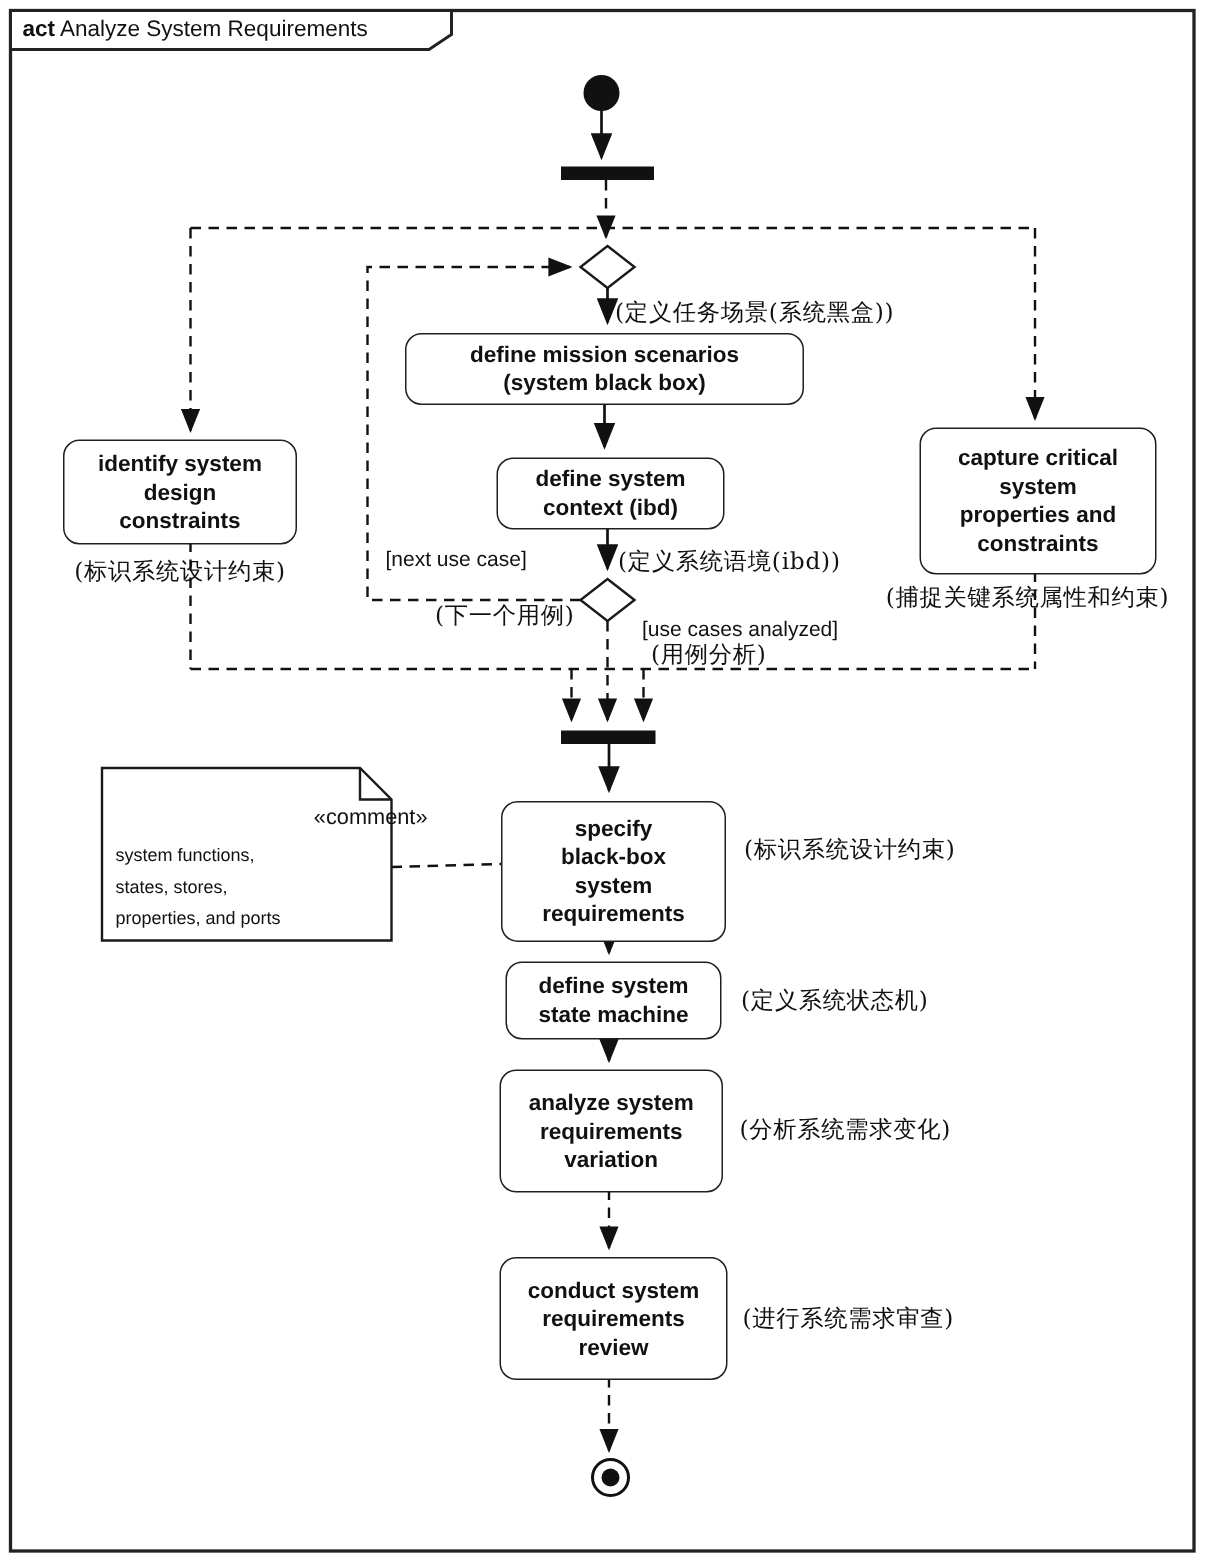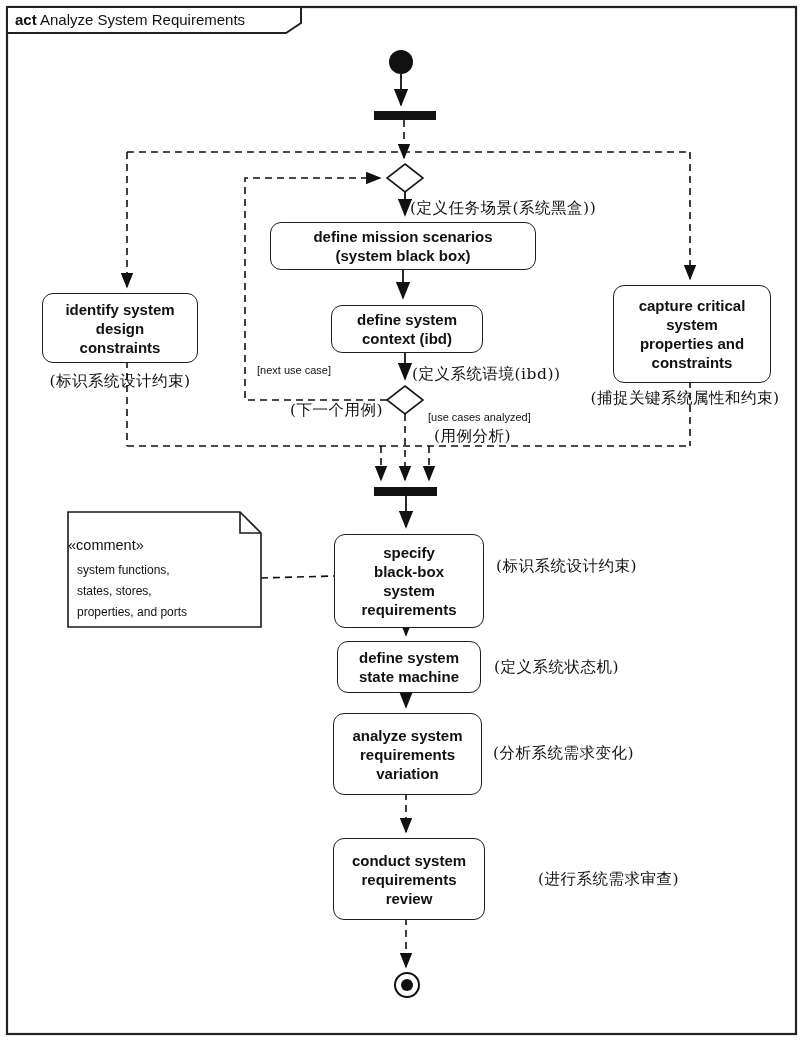--- a/index.html
+++ b/index.html
@@ -6,23 +6,23 @@
   .canvas{position:relative;width:803px;height:1041px;background:#ffffff;overflow:hidden;
           font-family:"Liberation Sans",sans-serif;color:#111;}
   svg.layer{position:absolute;left:0;top:0;z-index:1;}
   .frame-title{position:absolute;left:15px;top:11px;z-index:3;font-size:15px;color:#111;}
   .frame-title b{font-weight:bold;}
   .node{position:absolute;z-index:2;background:#ffffff;border:1.6px solid #1f1f1f;border-radius:11px;
         display:flex;align-items:center;justify-content:center;text-align:center;
         font-weight:bold;font-size:15px;line-height:19px;white-space:pre-line;color:#111;}
   .lbl{position:absolute;z-index:2;white-space:pre-line;}
   .cn{font-family:"DejaVu Serif",serif;font-size:15.5px;letter-spacing:0.5px;color:#111;}
-  .en{font-family:"Liberation Sans",sans-serif;font-size:11px;color:#111;}
+  .en{font-family:"Liberation Sans",sans-serif;font-size:14px;color:#111;}
   .center{text-align:center;}
-  .comment-kw{position:absolute;z-index:2;text-align:left;font-size:14.5px;color:#111;}
+  .comment-kw{position:absolute;z-index:2;text-align:right;font-size:14.5px;color:#111;padding-left:24px;}
   .comment-body{position:absolute;z-index:2;font-size:12px;line-height:21px;white-space:pre-line;color:#111;}
 </style>
 </head>
 <body>
 
 <div class="canvas">
 
   <svg class="layer" width="803" height="1041" viewBox="0 0 803 1041">
     <defs>
       <marker id="arr" viewBox="0 0 10 8" refX="9" refY="4" markerWidth="10" markerHeight="8" orient="auto">
@@ -130,15 +130,15 @@
 
   <div class="lbl cn center" style="left:574px;top:388px;width:222px;">(捕捉关键系统属性和约束)</div>
 
   <div class="lbl cn" style="left:496px;top:556px;">(标识系统设计约束)</div>
 
 
   <div class="lbl cn" style="left:494px;top:657px;">(定义系统状态机)</div>
 
   <div class="lbl cn" style="left:493px;top:743px;">(分析系统需求变化)</div>
 
-  <div class="lbl cn" style="left:495px;top:869px;margin-left:43px;">(进行系统需求审查)</div>
+  <div class="lbl cn" style="left:495px;top:869px;">(进行系统需求审查)</div>
 
 </div>
 
 </body></html>

